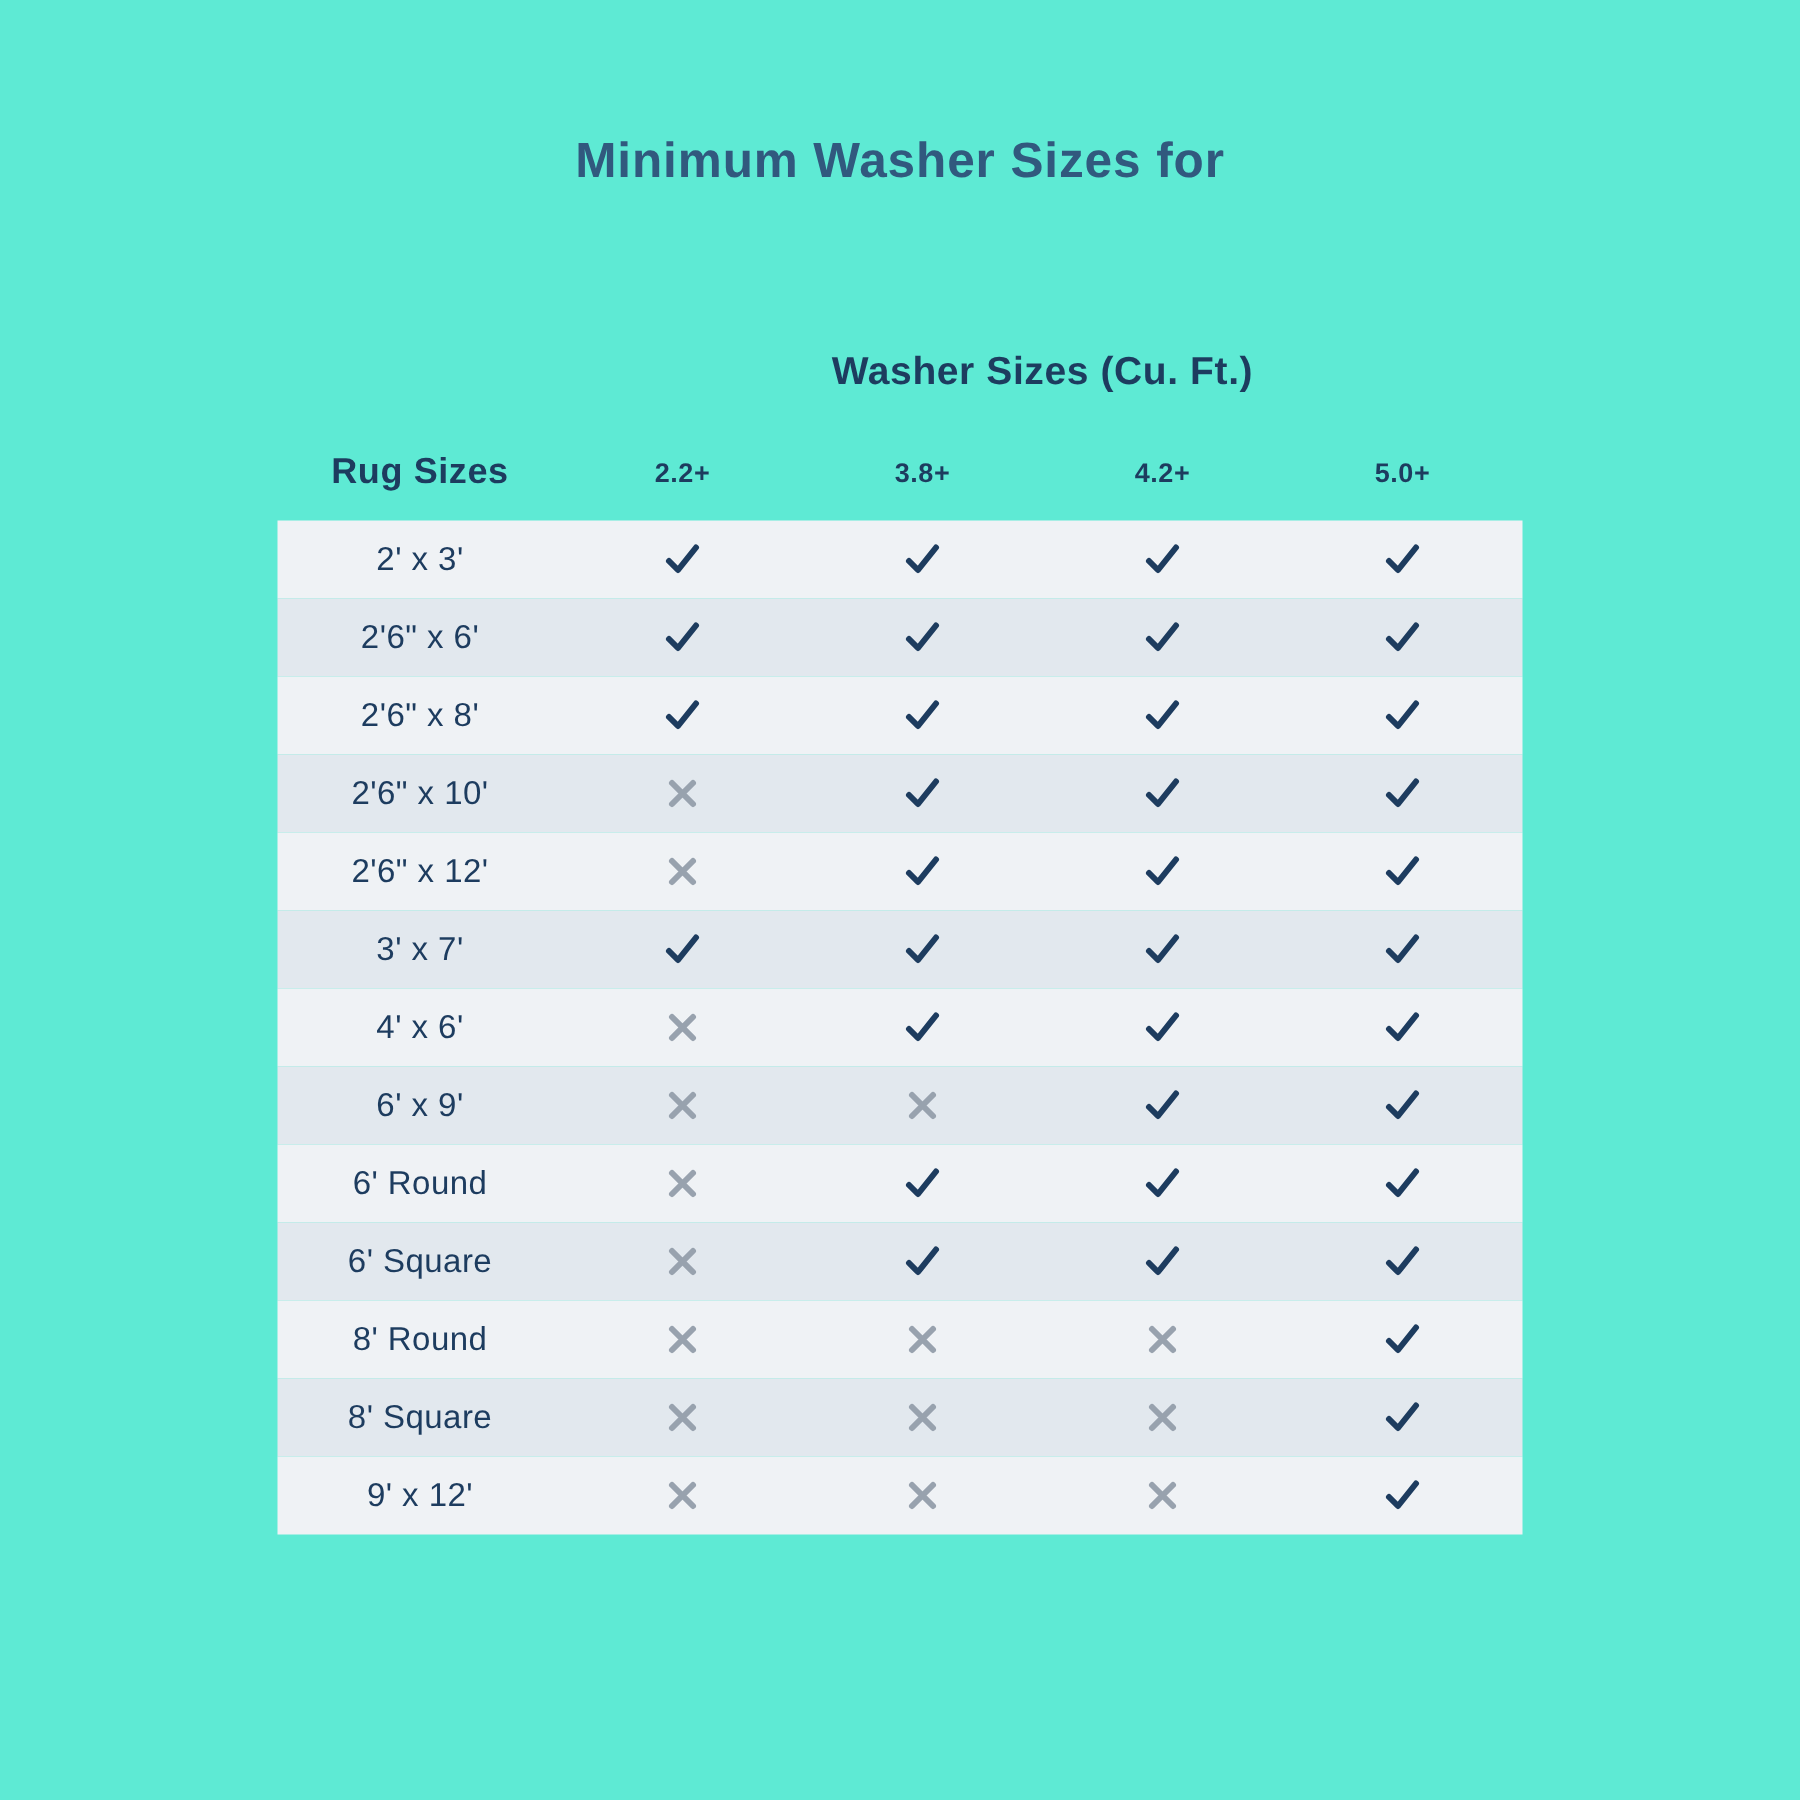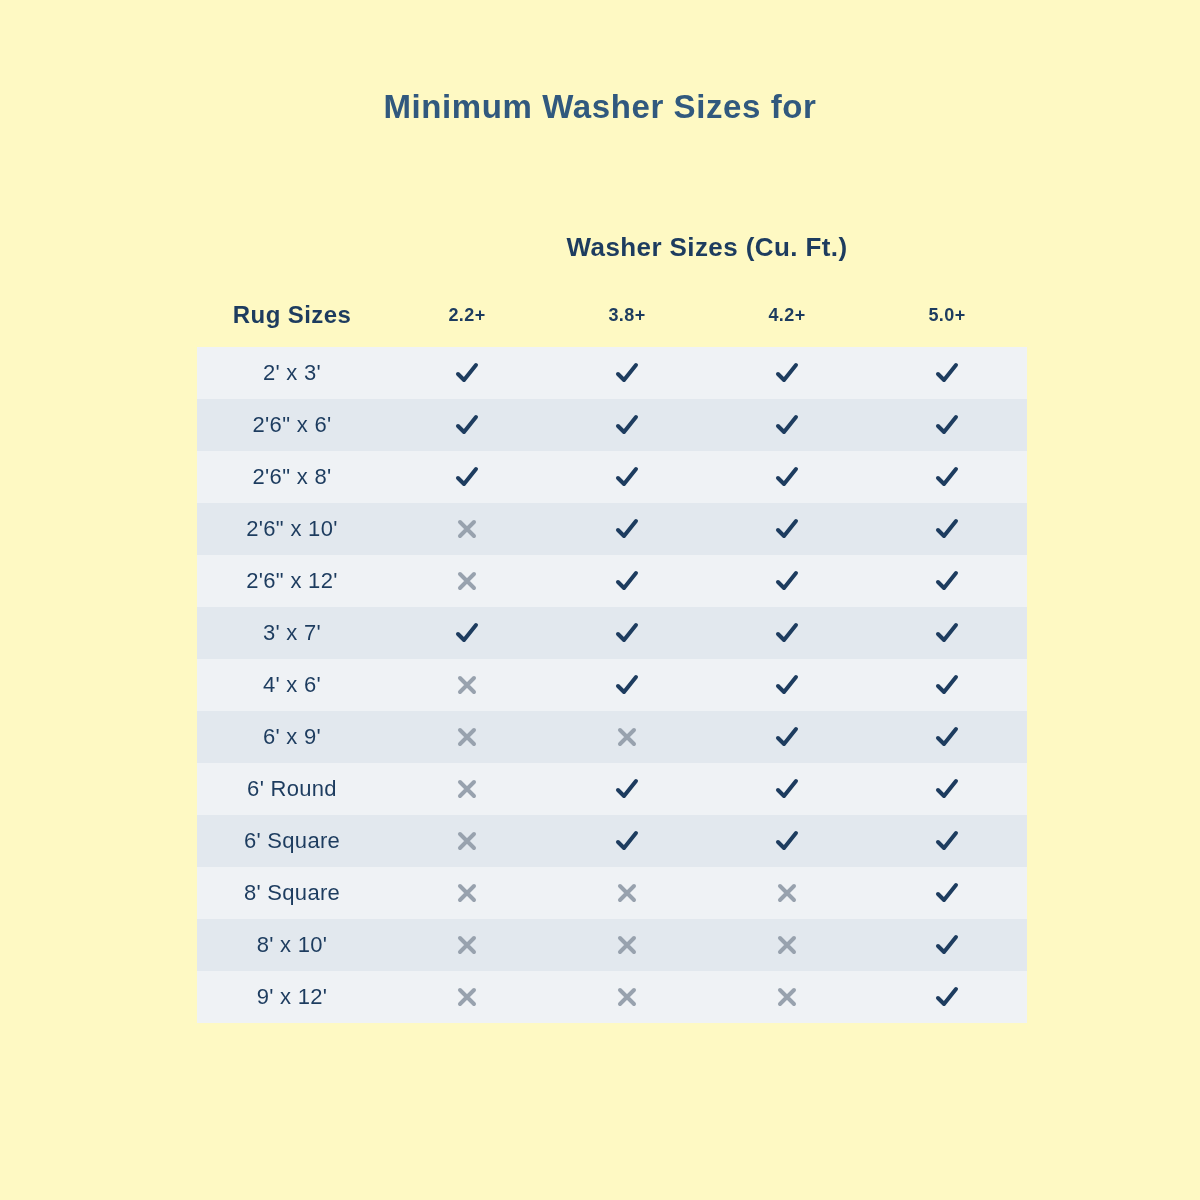--- a/index.html
+++ b/index.html
@@ -5,41 +5,40 @@
   html, body {
     margin: 0;
     padding: 0;
     background: #ffffff;
     font-family: "Liberation Sans", sans-serif;
   }
   .page {
     position: relative;
     width: 1200px;
     height: 1200px;
-    background: #fef9c3;
+    background: #5eead4;
     overflow: hidden;
   }
   .title {
     position: absolute;
     top: 84px;
     left: 0;
     width: 1200px;
     text-align: center;
     font-size: 33px;
     font-weight: 600;
     letter-spacing: 0.6px;
     line-height: 1.42;
     color: var(--title-color, #31597e);
   }
   .table-wrap {
     position: absolute;
     left: 185px;
     top: 232px;
     width: 830px;
-    margin-left: 12px;
   }
   .group-header {
     margin-left: 190px;
     width: 640px;
     text-align: center;
     font-size: 26px;
     font-weight: 700;
     letter-spacing: 0.4px;
     color: var(--table-text, #1d3c5f);
     padding-bottom: 30px;
@@ -344,20 +343,43 @@
               <path class="check-stroke" d="M5 14 L11 20 L23 5" fill="none" stroke-width="4" stroke-linecap="round" stroke-linejoin="round"></path>
             </svg>
           </div>
           <div class="mark">
             <svg width="28" height="26" viewBox="0 0 28 26">
               <path class="check-stroke" d="M5 14 L11 20 L23 5" fill="none" stroke-width="4" stroke-linecap="round" stroke-linejoin="round"></path>
             </svg>
           </div>
         </div>
         <div class="row">
+          <div class="row-label">8' Round</div>
+          <div class="mark">
+            <svg width="24" height="24" viewBox="0 0 24 24">
+              <path class="cross-stroke" d="M5 5 L19 19 M19 5 L5 19" fill="none" stroke-width="4" stroke-linecap="round"></path>
+            </svg>
+          </div>
+          <div class="mark">
+            <svg width="24" height="24" viewBox="0 0 24 24">
+              <path class="cross-stroke" d="M5 5 L19 19 M19 5 L5 19" fill="none" stroke-width="4" stroke-linecap="round"></path>
+            </svg>
+          </div>
+          <div class="mark">
+            <svg width="24" height="24" viewBox="0 0 24 24">
+              <path class="cross-stroke" d="M5 5 L19 19 M19 5 L5 19" fill="none" stroke-width="4" stroke-linecap="round"></path>
+            </svg>
+          </div>
+          <div class="mark">
+            <svg width="28" height="26" viewBox="0 0 28 26">
+              <path class="check-stroke" d="M5 14 L11 20 L23 5" fill="none" stroke-width="4" stroke-linecap="round" stroke-linejoin="round"></path>
+            </svg>
+          </div>
+        </div>
+        <div class="row">
           <div class="row-label">8' Square</div>
           <div class="mark">
             <svg width="24" height="24" viewBox="0 0 24 24">
               <path class="cross-stroke" d="M5 5 L19 19 M19 5 L5 19" fill="none" stroke-width="4" stroke-linecap="round"></path>
             </svg>
           </div>
           <div class="mark">
             <svg width="24" height="24" viewBox="0 0 24 24">
               <path class="cross-stroke" d="M5 5 L19 19 M19 5 L5 19" fill="none" stroke-width="4" stroke-linecap="round"></path>
             </svg>
@@ -367,43 +389,20 @@
               <path class="cross-stroke" d="M5 5 L19 19 M19 5 L5 19" fill="none" stroke-width="4" stroke-linecap="round"></path>
             </svg>
           </div>
           <div class="mark">
             <svg width="28" height="26" viewBox="0 0 28 26">
               <path class="check-stroke" d="M5 14 L11 20 L23 5" fill="none" stroke-width="4" stroke-linecap="round" stroke-linejoin="round"></path>
             </svg>
           </div>
         </div>
         <div class="row">
-          <div class="row-label">8' x 10'</div>
-          <div class="mark">
-            <svg width="24" height="24" viewBox="0 0 24 24">
-              <path class="cross-stroke" d="M5 5 L19 19 M19 5 L5 19" fill="none" stroke-width="4" stroke-linecap="round"></path>
-            </svg>
-          </div>
-          <div class="mark">
-            <svg width="24" height="24" viewBox="0 0 24 24">
-              <path class="cross-stroke" d="M5 5 L19 19 M19 5 L5 19" fill="none" stroke-width="4" stroke-linecap="round"></path>
-            </svg>
-          </div>
-          <div class="mark">
-            <svg width="24" height="24" viewBox="0 0 24 24">
-              <path class="cross-stroke" d="M5 5 L19 19 M19 5 L5 19" fill="none" stroke-width="4" stroke-linecap="round"></path>
-            </svg>
-          </div>
-          <div class="mark">
-            <svg width="28" height="26" viewBox="0 0 28 26">
-              <path class="check-stroke" d="M5 14 L11 20 L23 5" fill="none" stroke-width="4" stroke-linecap="round" stroke-linejoin="round"></path>
-            </svg>
-          </div>
-        </div>
-        <div class="row">
           <div class="row-label">9' x 12'</div>
           <div class="mark">
             <svg width="24" height="24" viewBox="0 0 24 24">
               <path class="cross-stroke" d="M5 5 L19 19 M19 5 L5 19" fill="none" stroke-width="4" stroke-linecap="round"></path>
             </svg>
           </div>
           <div class="mark">
             <svg width="24" height="24" viewBox="0 0 24 24">
               <path class="cross-stroke" d="M5 5 L19 19 M19 5 L5 19" fill="none" stroke-width="4" stroke-linecap="round"></path>
             </svg>

